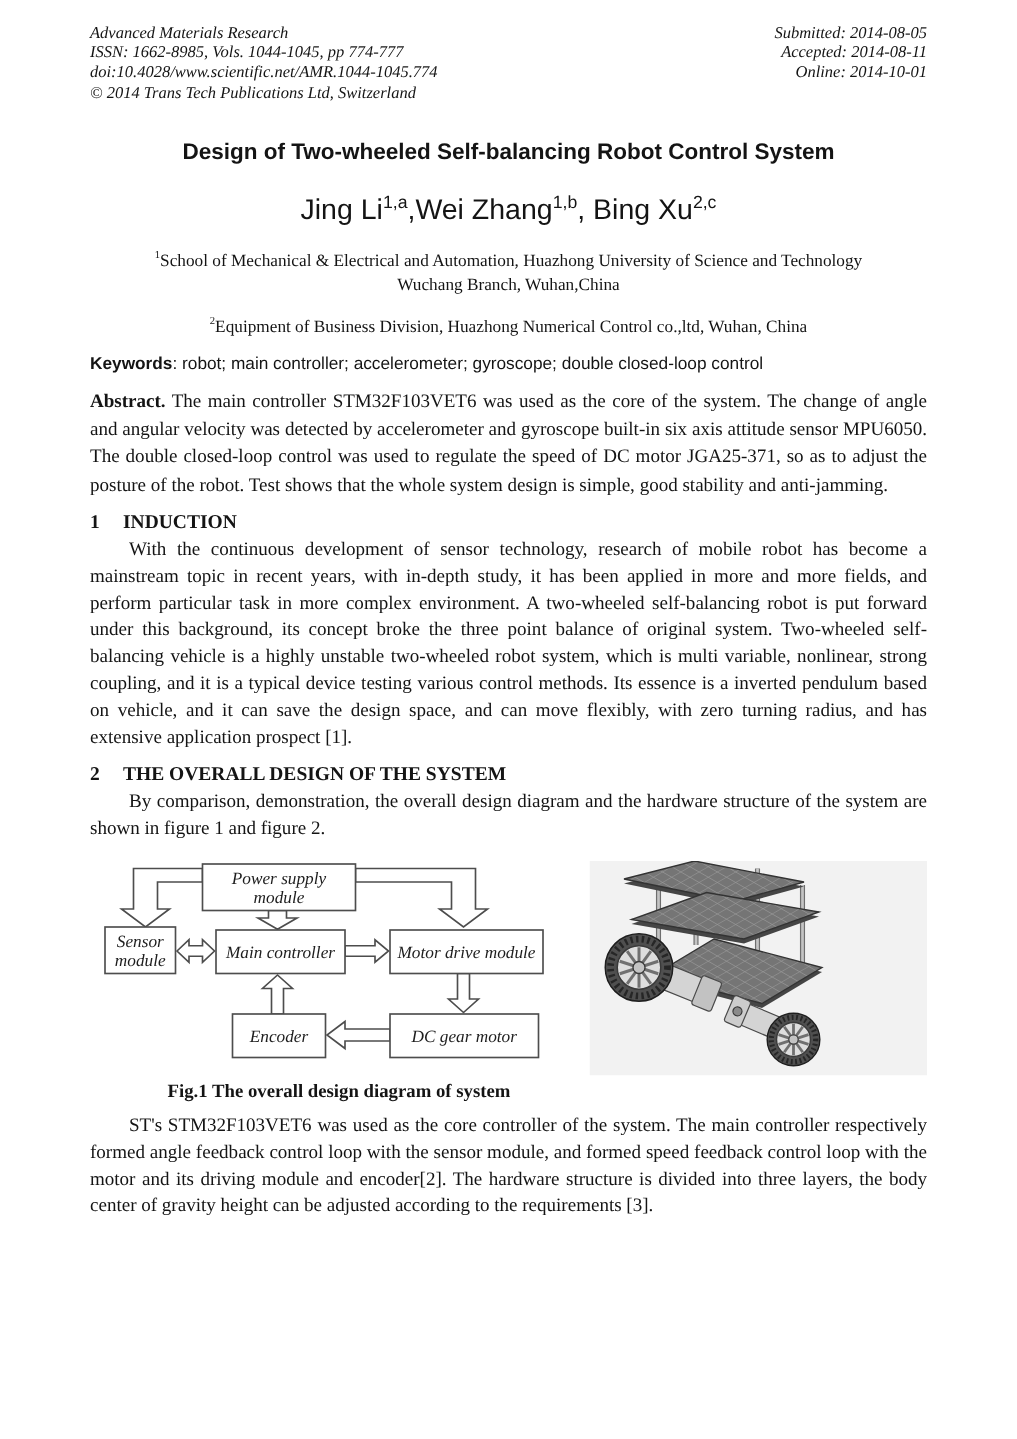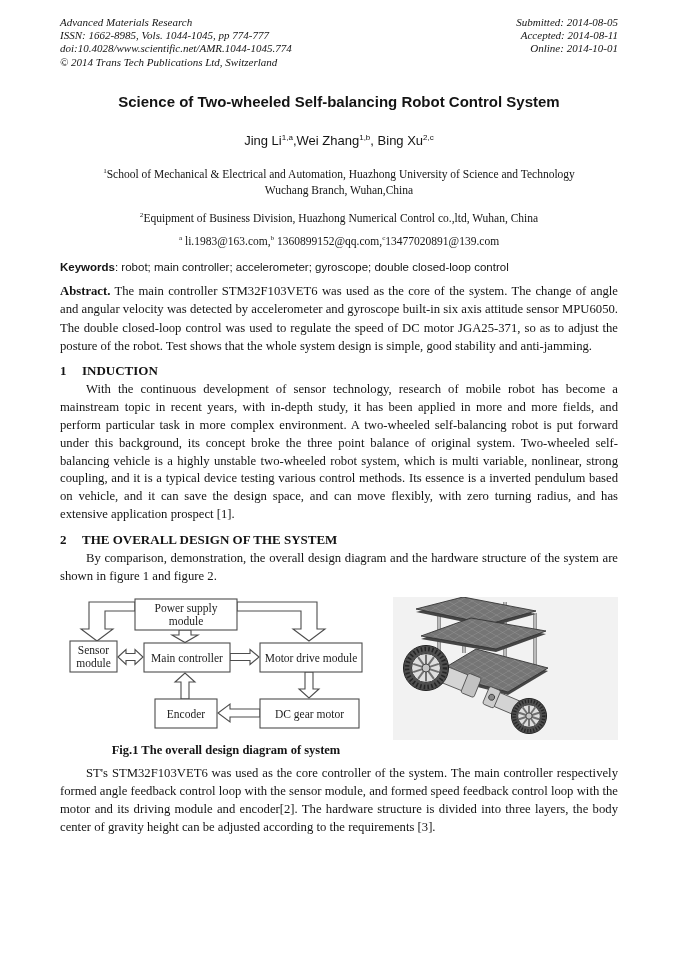--- a/index.html
+++ b/index.html
@@ -14,40 +14,40 @@
   .hdr{display:flex;justify-content:space-between;align-items:flex-start;
        font-style:italic;font-size:11px;line-height:13.2px;font-family:"Liberation Serif", serif;}
   .hdr .left div{white-space:nowrap;}
   .hdr .right{text-align:right;}
   .hdr .right div{white-space:nowrap;}
 
   
   .title{margin-top:23px;text-align:center;font-family:"Liberation Sans", sans-serif;
          font-weight:bold;font-size:15px;line-height:19px;}
   .authors{margin-top:21px;text-align:center;font-family:"Liberation Sans", sans-serif;
-           font-size:13px;line-height:17px;}
+           font-size:19px;line-height:17px;}
   .authors sup{font-size:0.62em;line-height:0;}
   .affil{font-family:Liberation Serif, serif;font-size:11.5px;line-height:16.5px;text-align:center;}
   .affil sup{font-size:0.62em;line-height:0;}
   .affil1{margin:17px auto 0 auto;max-width:512px;}
   .affil2{margin-top:11px;}
   .emails{margin-top:7px;}
 
   .keywords{margin-top:9px;font-family:"Liberation Sans", sans-serif;font-size:11.5px;line-height:16px;text-align:left;}
   .keywords .kw-label{font-weight:bold;}
 
   
   .abstract{margin-top:7px;font-size:12.7px;line-height:18.4px;text-align:justify;}
   .abstract .ab-label{font-weight:bold;}
   .sec-h{margin:7px 0 0 0;font-size:13px;font-weight:bold;line-height:17px;}
   .sec-h .num{display:inline-block;min-width:22px;}
   .para{margin:2px 0 0 0;font-size:12.7px;line-height:17.8px;text-align:justify;text-indent:26px;}
 
   
-  .figrow{margin-top:12px;display:flex;justify-content:space-between;align-items:flex-start;}
+  .figrow{margin-top:12px;display:flex;justify-content:space-between;align-items:flex-start;font-style:italic;}
   .captions{margin-top:2px;display:flex;justify-content:space-between;font-size:12.5px;line-height:16px;}
   .captions .cap{text-align:center;}
   .cap1{width:332px;font-weight:bold;}
   .cap2{width:225px;}
 
   svg text{font-family:"Liberation Serif", serif;font-size:11.5px;fill:#1d1d1d;}
   .dbox{fill:#ffffff;stroke:#4d4d4d;stroke-width:1.1;}
   .harrow{fill:#ffffff;stroke:#4d4d4d;stroke-width:1.1;stroke-linejoin:miter;}
 </style>
 </head>
@@ -62,26 +62,25 @@
       <div>doi:10.4028/www.scientific.net/AMR.1044-1045.774</div>
       <div>© 2014 Trans Tech Publications Ltd, Switzerland</div>
     </div>
     <div class="right">
       <div>Submitted: 2014-08-05</div>
       <div>Accepted: 2014-08-11</div>
       <div>Online: 2014-10-01</div>
     </div>
   </div>
 
-  <div class="title">Science of Two-wheeled Self-balancing Robot Control System</div>
+  <div class="title">Design of Two-wheeled Self-balancing Robot Control System</div>
   <div class="authors"><span>Jing Li</span><sup>1,a</sup><span>,Wei Zhang</span><sup>1,b</sup><span>, Bing Xu</span><sup>2,c</sup></div>
 
   <div class="affil affil1"><sup>1</sup><span>School of Mechanical &amp; Electrical and Automation, Huazhong University of Science and Technology Wuchang Branch, Wuhan,China</span></div>
   <div class="affil affil2"><sup>2</sup><span>Equipment of Business Division, Huazhong Numerical Control co.,ltd, Wuhan, China</span></div>
-  <div class="affil emails"><sup>a</sup><span> li.1983@163.com,</span><sup>b</sup><span> 1360899152@qq.com,</span><sup>c</sup><span>13477020891@139.com</span></div>
 
   <div class="keywords">
     <span class="kw-label">Keywords</span><span>: robot; main controller; accelerometer; gyroscope; double closed-loop control</span>
   </div>
 
   <div class="abstract">
     <span class="ab-label">Abstract.</span><span> The main controller STM32F103VET6 was used as the core of the system. The change of angle and angular velocity was detected by accelerometer and gyroscope built-in six axis attitude sensor MPU6050. The double closed-loop control was used to regulate the speed of DC motor JGA25-371, so as to adjust the posture of the robot. Test shows that the whole system design is simple, good stability and anti-jamming.</span>
   </div>
 
   <div class="sec-h">

